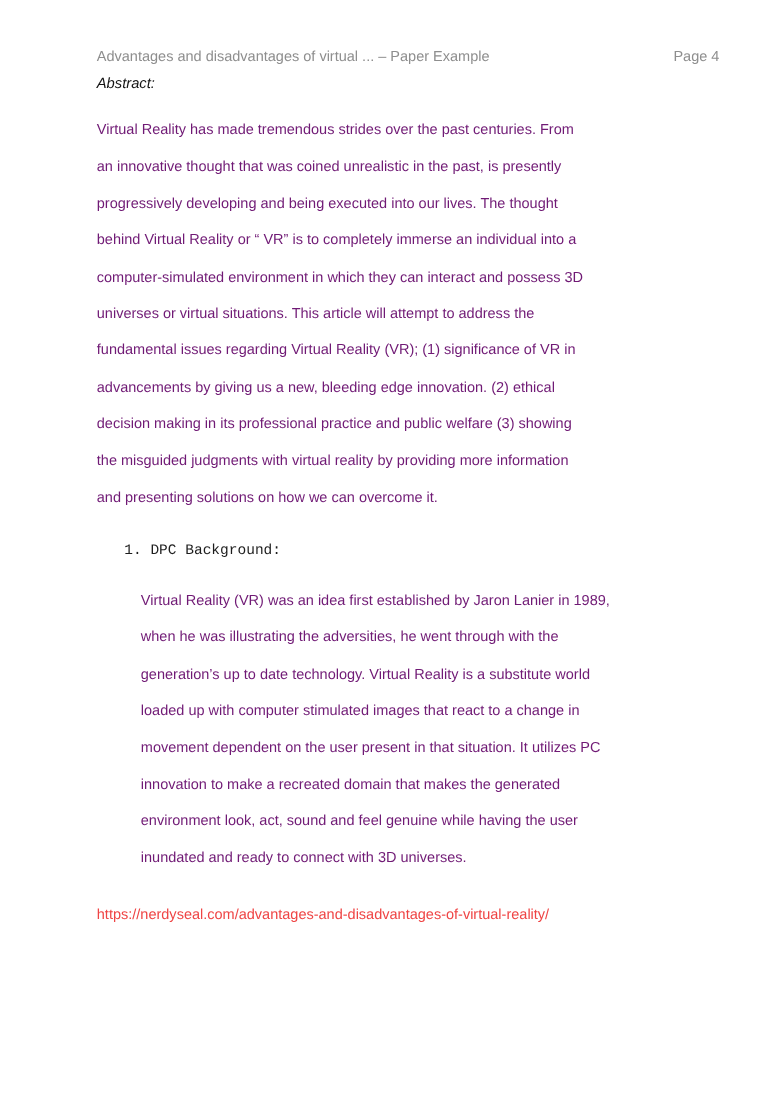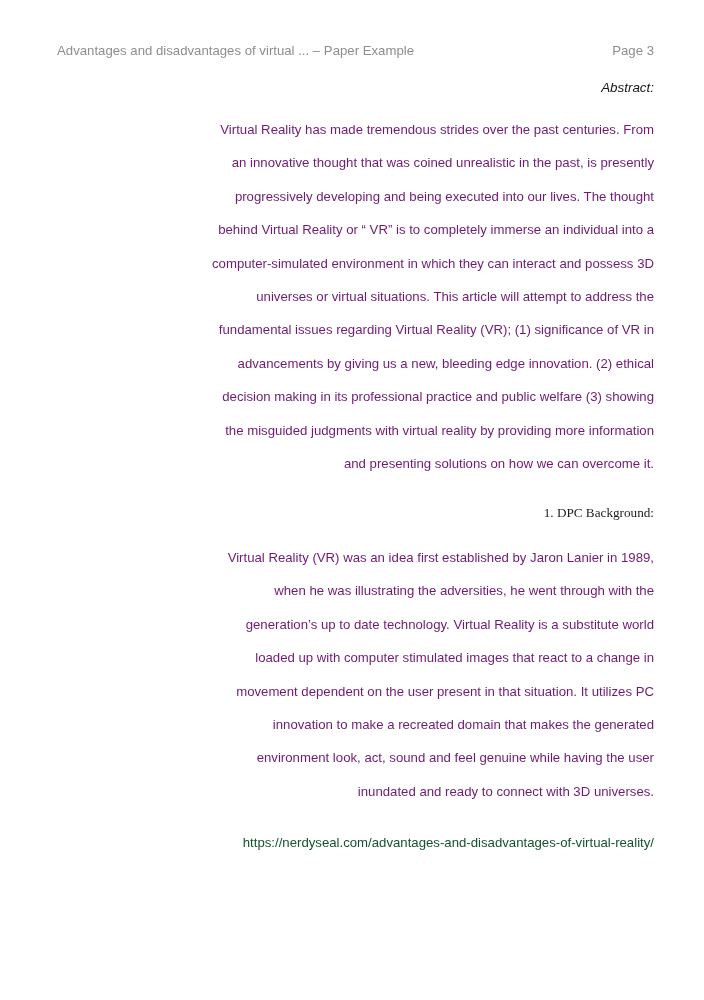--- a/index.html
+++ b/index.html
@@ -10,38 +10,37 @@
   body {
     width: 704px;
     height: 1000px;
     overflow: hidden;
     font-family: "DejaVu Sans", "Liberation Sans", sans-serif;
   }
   .page {
     box-sizing: border-box;
     width: 704px;
     height: 704px;
-    padding: 42px 50px 0 57px;
+    padding: 42px 50px 0 88px;
     background: #ffffff;
-    text-align: right;
   }
   .page-header {
     display: flex;
     justify-content: space-between;
     align-items: baseline;
     font-size: 13.2px;
     line-height: 17px;
     color: #8e8e8e;
     font-family: "Liberation Sans", sans-serif;
   }
   .running-title {
     white-space: pre;
   }
   .abstract-label {
-    margin-top: 20px;
+    margin-top: 8px;
     font-style: italic;
     font-size: 13.4px;
     line-height: 17px;
     color: #161616;
     font-family: "Liberation Sans", sans-serif;
   }
   .para {
     margin: 0;
     font-size: 13.2px;
     line-height: 33.4px;
@@ -50,45 +49,45 @@
     font-family: Liberation Sans, sans-serif;
   }
   .para-1 { margin-top: 17px; }
   .list-item {
     margin-top: 16px;
     padding-left: 25px;
     font-size: 13.2px;
     line-height: 33.4px;
     color: #1d1d1d;
     white-space: pre;
-    font-family: Liberation Serif, serif;
+    font-family: Liberation Mono, monospace;
   }
   .para-2 { margin-top: 11px; margin-left: 40px; }
   .para-3 { margin-top: 7px; }
   .page-footer {
     margin-top: 26px;
     font-size: 13.2px;
     line-height: 17px;
     color: #9a9a9a;
     font-family: "Liberation Sans", sans-serif;
   }
   .footer-url {
-    color: #14532d;
+    color: #ef4444;
     text-decoration: none;
     cursor: pointer;
   }
 </style>
 </head>
 <body>
 
 <div class="page">
 
   <div class="page-header">
     <span class="running-title">Advantages and disadvantages of virtual ... – Paper Example</span>
-    <span class="page-number">Page 3</span>
+    <span class="page-number">Page 4</span>
   </div>
 
   <div class="abstract-label">Abstract:</div>
 
   <div class="para para-1">Virtual Reality has made tremendous strides over the past centuries. From
 an innovative thought that was coined unrealistic in the past, is presently
 progressively developing and being executed into our lives. The thought
 behind Virtual Reality or “ VR” is to completely immerse an individual into a
 computer-simulated environment in which they can interact and possess 3D
 universes or virtual situations. This article will attempt to address the

